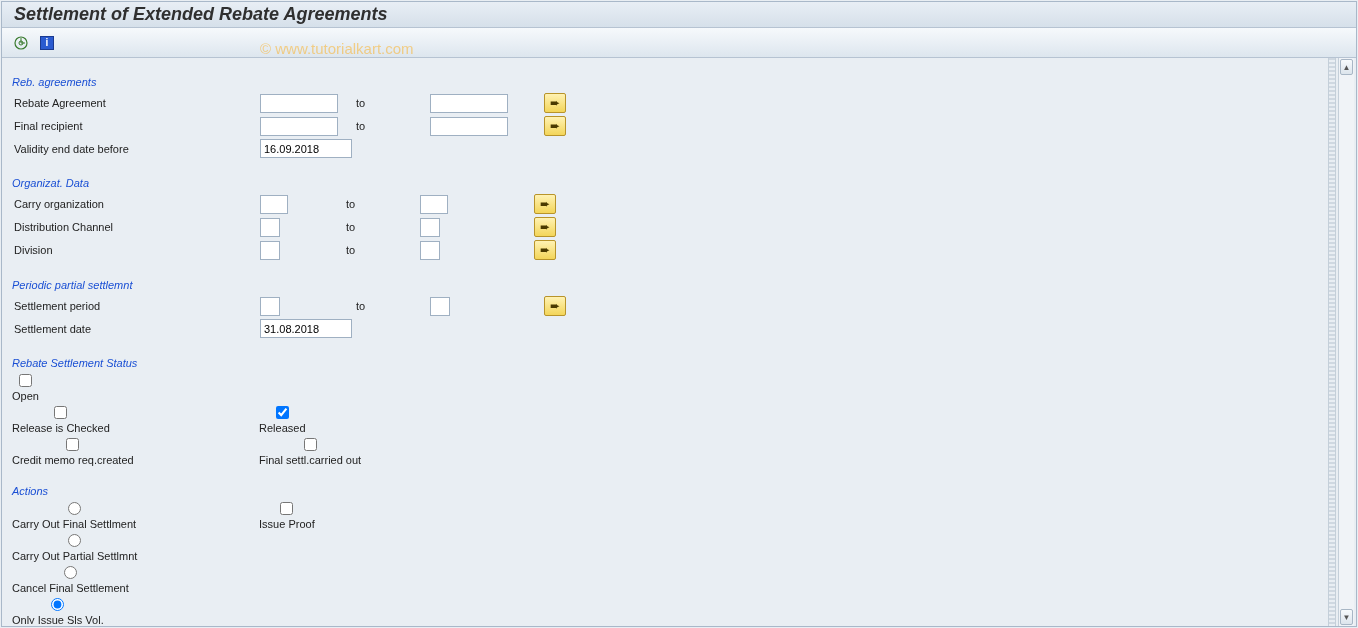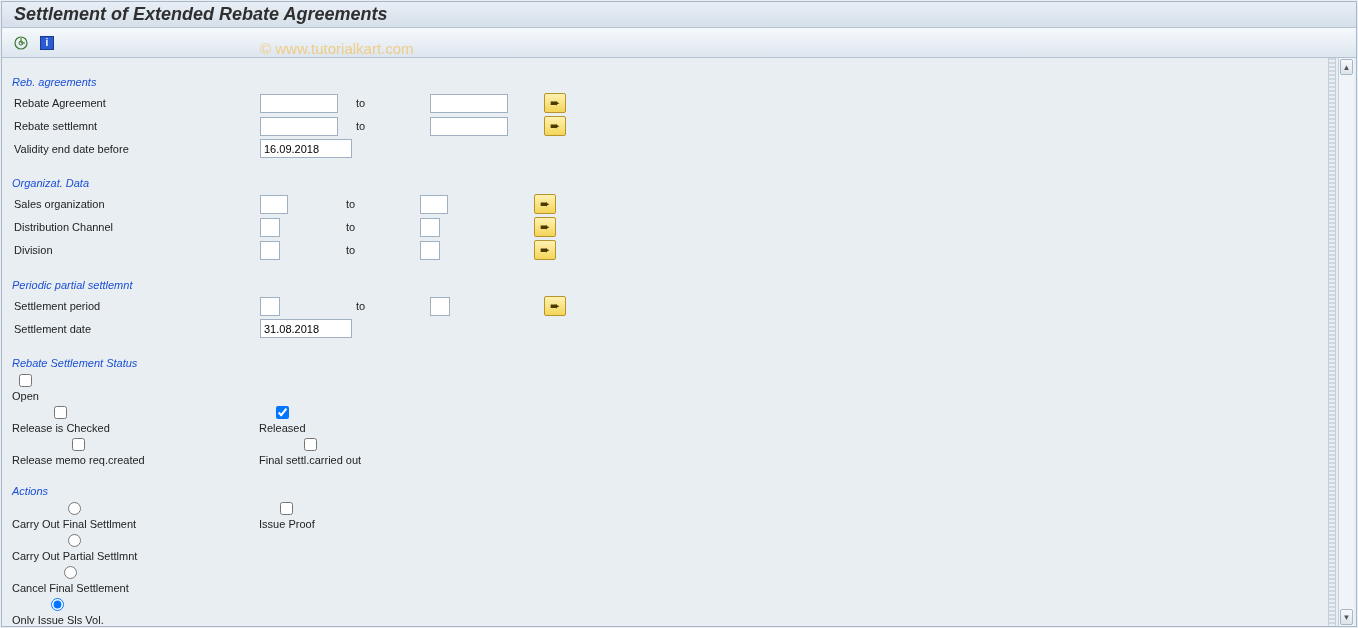--- a/index.html
+++ b/index.html
@@ -184,21 +184,21 @@
     <table class="form">
         <tbody>
       <tr>
         <td class="label">Rebate Agreement</td>
         <td class="f1"><input class="sap-in w-std" style=""></td>
         <td class="to">to</td>
         <td class="f2"><input class="sap-in w-std" style=""></td>
         <td class="exp"><span class="exp-btn">➨</span></td>
       </tr>
       <tr>
-        <td class="label">Rebate settlemnt</td>
+        <td class="label">Final recipient</td>
         <td class="f1"><input class="sap-in w-std" style=""></td>
         <td class="to">to</td>
         <td class="f2"><input class="sap-in w-std" style=""></td>
         <td class="exp"><span class="exp-btn">➨</span></td>
       </tr>
       <tr>
         <td class="label">Validity end date before</td>
         <td class="f1"><input class="sap-in w-date" value="16.09.2018" style=""></td>
         <td class="to"></td>
             <td class="f2"></td>
@@ -206,21 +206,21 @@
       </tr>
     </tbody>
       </table>
 
     <div class="hr"></div>
 
     <div class="section-title">Organizat. Data</div>
     <table class="form">
         <tbody>
       <tr>
-        <td class="label">Sales organization</td>
+        <td class="label">Carry organization</td>
         <td class="f1"><input class="sap-in w-mini" style=""></td>
         <td class="to">to</td>
         <td class="f2"><input class="sap-in w-mini" style=""></td>
         <td class="exp"><span class="exp-btn">➨</span></td>
       </tr>
       <tr>
         <td class="label">Distribution Channel</td>
         <td class="f1"><input class="sap-in w-xm" style=""></td>
         <td class="to">to</td>
         <td class="f2"><input class="sap-in w-xm" style=""></td>
@@ -278,21 +278,21 @@
       </span>
       <label class="chk">
         <input type="checkbox" checked="" style="">
         <span>Released</span>
       </label>
     </div>
     <div class="row">
       <span class="col-a">
         <label class="chk">
           <input type="checkbox" style="">
-          <span>Release memo req.created</span>
+          <span>Credit memo req.created</span>
         </label>
       </span>
       <label class="chk">
         <input type="checkbox" style="">
         <span>Final settl.carried out</span>
       </label>
     </div>
 
     <div class="hr"></div>
 

